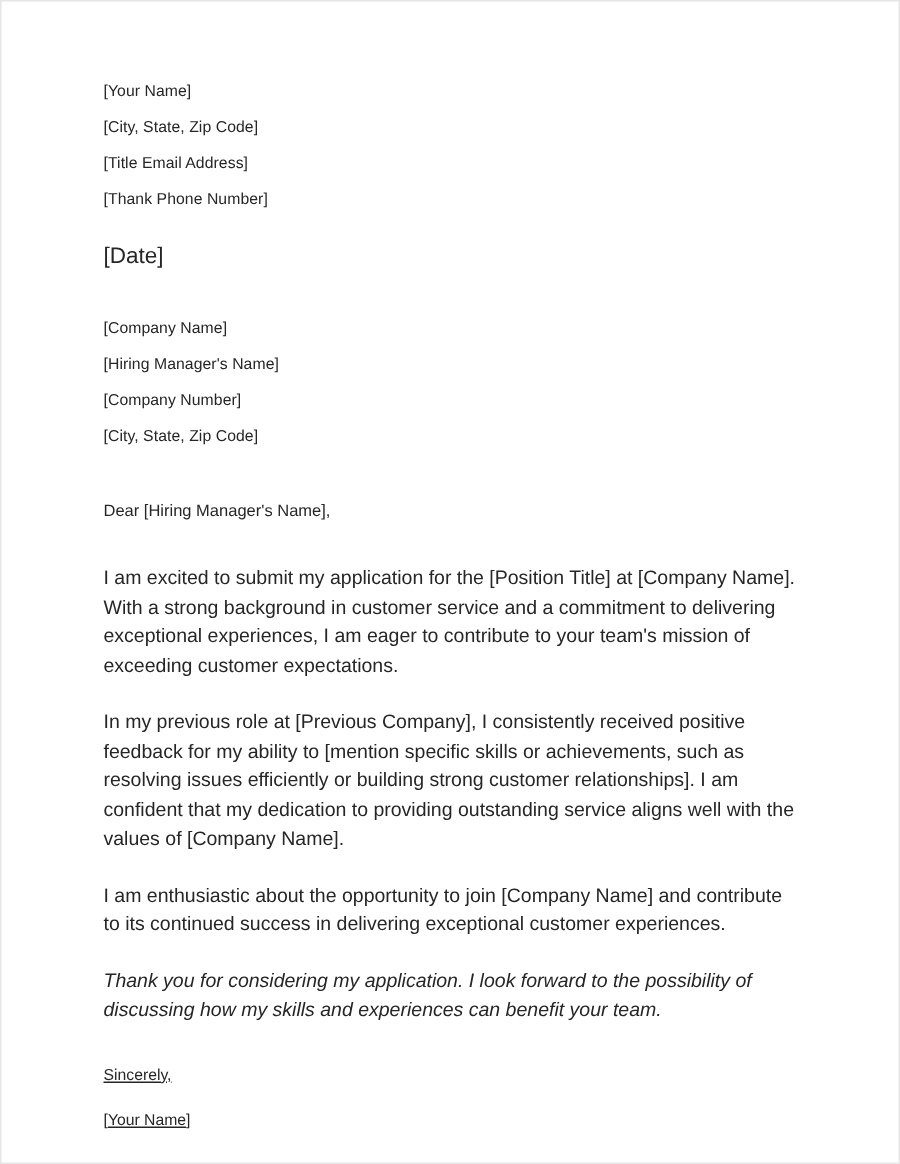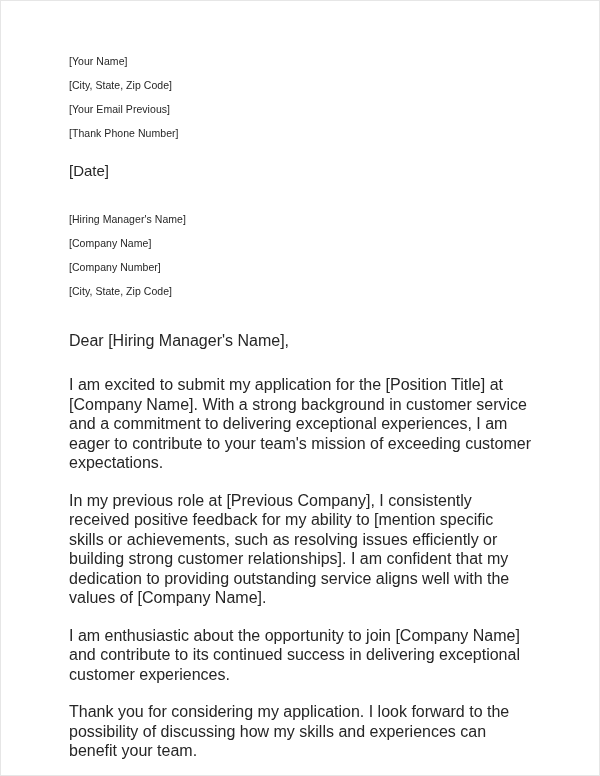--- a/index.html
+++ b/index.html
@@ -44,37 +44,38 @@
     margin-top: 14px;
   }
 
   
   .recipient-block {
     margin-top: 24px;
   }
 
   
   .salutation {
-    font-size: 16px;
+    font-size: 11px;
     line-height: 24px;
     margin-top: 26px;
   }
 
   
   .body-paragraphs {
     margin-top: 22px;
   }
   .para {
-    font-size: 16px;
+    font-size: 13px;
     line-height: 19.5px;
     text-align: left;
     margin: 0 0 18px 0;
   }
   .para:last-child {
     margin-bottom: 0;
+    font-style: italic;
   }
 
   
   .closing {
     margin-top: 22px;
     font-size: 10.5px;
     line-height: 24px;
   }
   .closing-line {
     white-space: nowrap;
@@ -86,29 +87,29 @@
 </style>
 </head>
 <body>
 
 <div class="page">
   <div class="letter">
 
     <div class="addr-block">
       <div class="addr-line">[Your Name]</div>
       <div class="addr-line">[City, State, Zip Code]</div>
-      <div class="addr-line">[Your Email Previous]</div>
+      <div class="addr-line">[Title Email Address]</div>
       <div class="addr-line">[Thank Phone Number]</div>
     </div>
 
     <div class="date-line">[Date]</div>
 
     <div class="addr-block recipient-block">
+      <div class="addr-line">[Company Name]</div>
       <div class="addr-line">[Hiring Manager's Name]</div>
-      <div class="addr-line">[Company Name]</div>
       <div class="addr-line">[Company Number]</div>
       <div class="addr-line">[City, State, Zip Code]</div>
     </div>
 
     <div class="salutation">Dear [Hiring Manager's Name],</div>
 
     <div class="body-paragraphs">
       <p class="para">I am excited to submit my application for the [Position Title] at [Company Name]. With a strong background in customer service and a commitment to delivering exceptional experiences, I am eager to contribute to your team's mission of exceeding customer expectations.</p>
       <p class="para">In my previous role at [Previous Company], I consistently received positive feedback for my ability to [mention specific skills or achievements, such as resolving issues efficiently or building strong customer relationships]. I am confident that my dedication to providing outstanding service aligns well with the values of [Company Name].</p>
       <p class="para">I am enthusiastic about the opportunity to join [Company Name] and contribute to its continued success in delivering exceptional customer experiences.</p>

